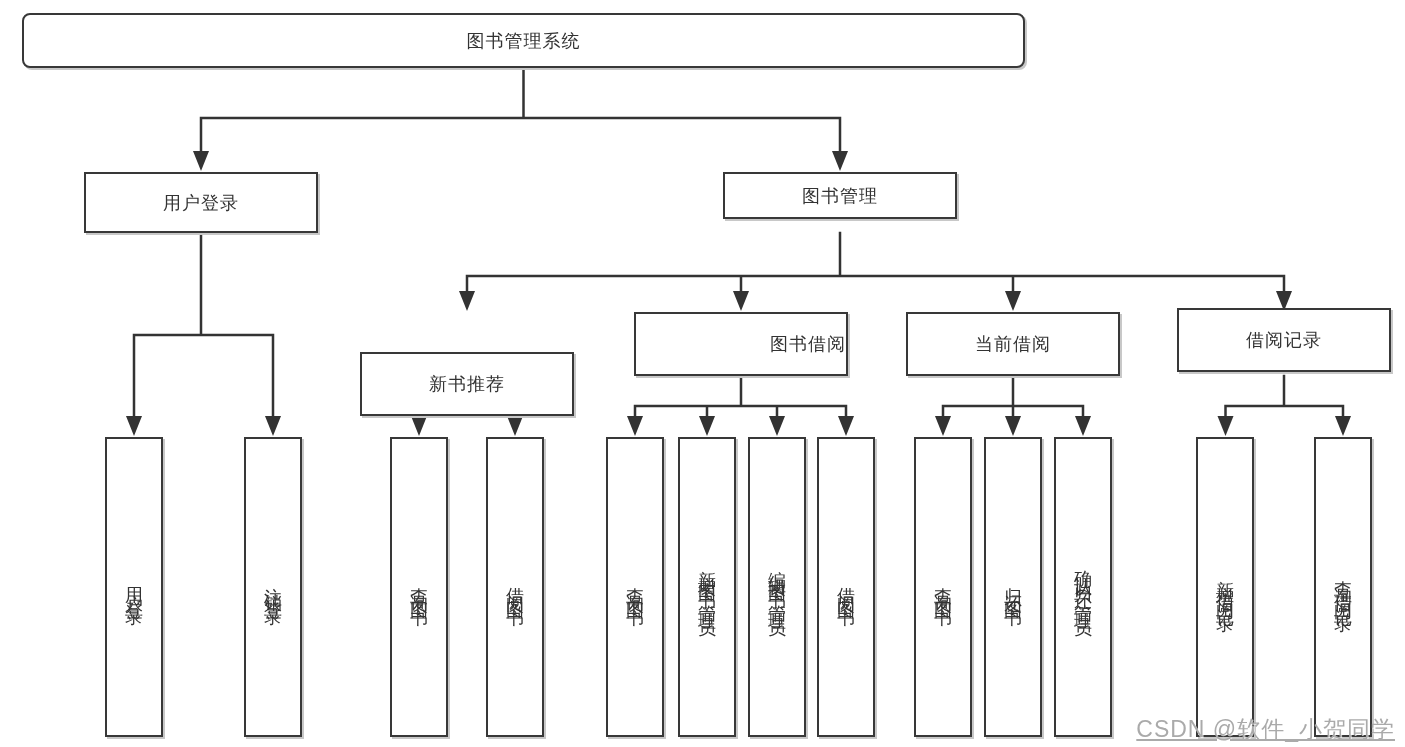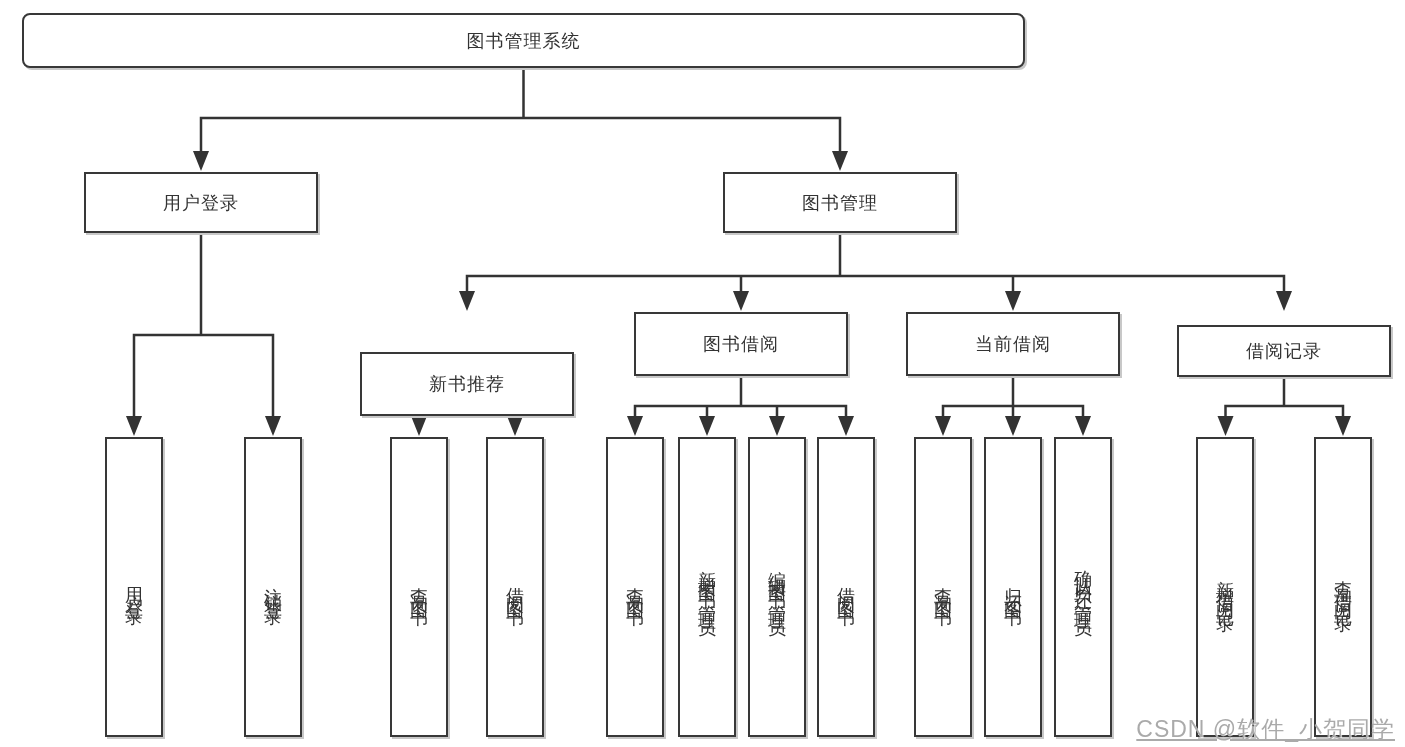--- a/index.html
+++ b/index.html
@@ -38,25 +38,25 @@
   .leaf .vtext{
     writing-mode:vertical-rl;
     text-orientation:mixed;
     letter-spacing:7px;
     line-height:1;
     white-space:nowrap;
   }
   
   .n-root{left:22px;top:13px;width:1003px;height:55px;border-radius:8px;}
   .n-l2a{left:84px;top:172px;width:234px;height:61px;}
-  .n-l2b{left:723px;top:172px;width:234px;height:61px;}
+  .n-l2b{left:723px;top:172px;width:234px;height:47px;}
   .n-l3a{left:360px;top:312px;width:214px;height:64px;margin-top:40px;}
-  .n-l3b{left:634px;top:312px;width:214px;height:64px;}
+  .n-l3b{left:634px;top:312px;width:214px;height:64px;justify-content:flex-end;}
   .n-l3c{left:906px;top:312px;width:214px;height:64px;}
-  .n-l3d{left:1177px;top:325px;width:214px;height:52px;}
+  .n-l3d{left:1177px;top:308px;width:214px;height:64px;}
   .leaf{top:437px;width:58px;height:300px;}
   .n-f1{left:105px;}  .n-f2{left:244px;}
   .n-f3{left:390px;}  .n-f4{left:486px;}
   .n-f5{left:606px;}  .n-f6{left:678px;}
   .n-f7{left:748px;}  .n-f8{left:817px;}
   .n-f9{left:914px;}  .n-f10{left:984px;}
   .n-f11{left:1054px;} .n-f12{left:1196px;} .n-f13{left:1314px;}
   .watermark{
     position:absolute;
     right:10px;top:714px;

